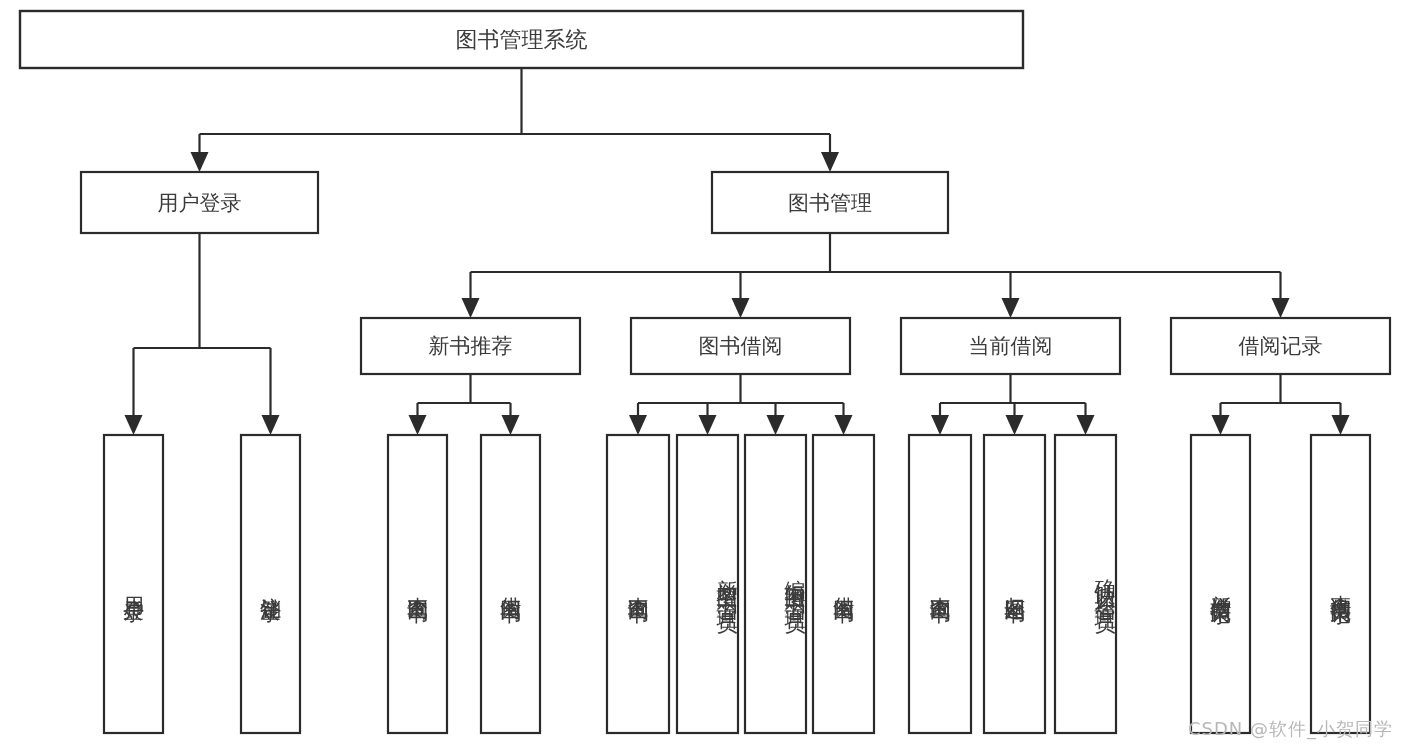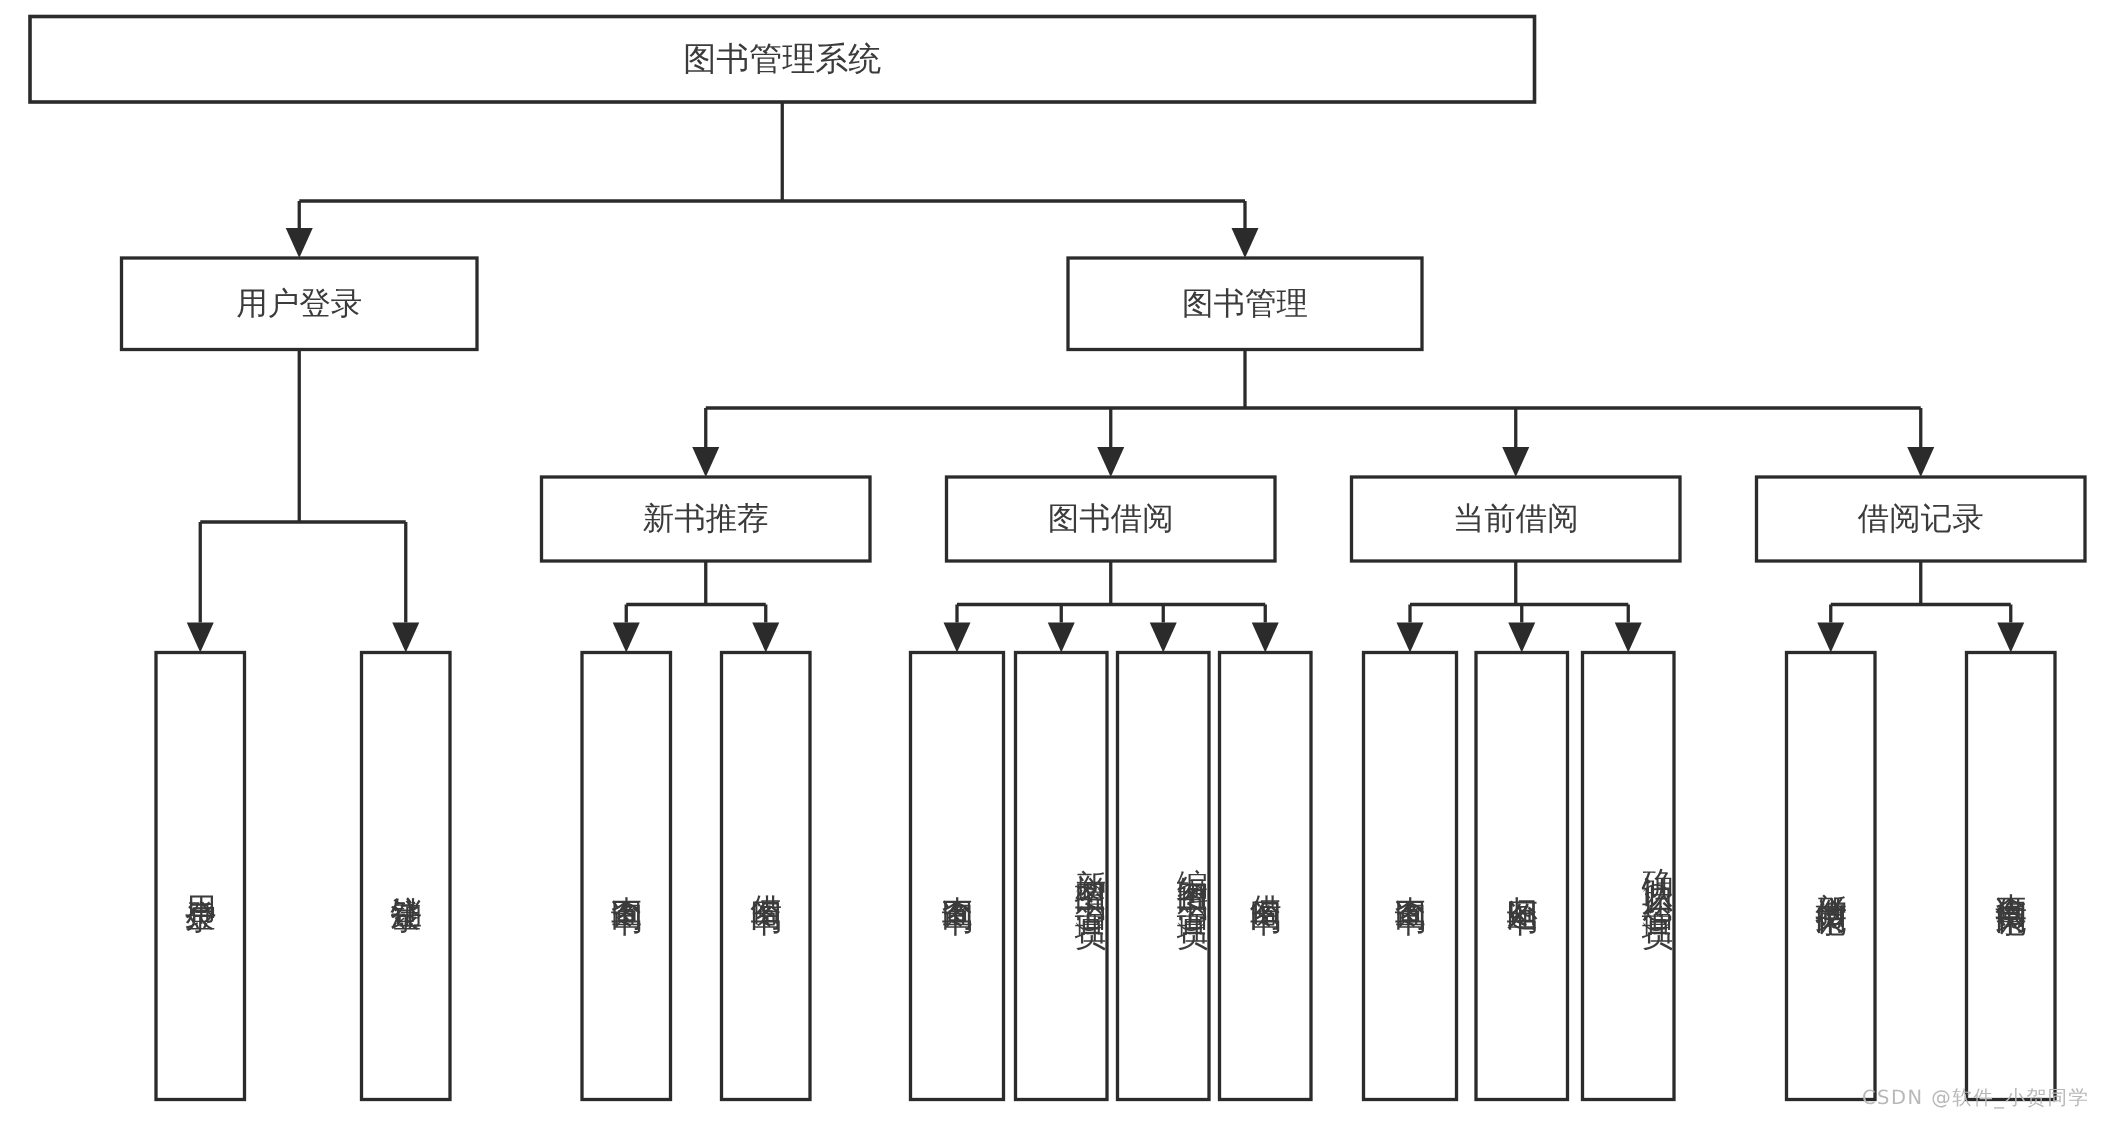--- a/index.html
+++ b/index.html
@@ -70,21 +70,21 @@
     color: #3b3b3b;
     white-space: nowrap;
     pointer-events: none;
     text-align: center;
   }
   .watermark {
     position: absolute;
     right: 12px;
     bottom: 6px;
     font-family: "DejaVu Sans", "Liberation Sans", sans-serif;
-    font-size: 13px;
+    font-size: 18px;
     color: #b8b8b8;
     letter-spacing: 1px;
     white-space: nowrap;
   }
 </style>
 </head>
 <body>
 
 <div id="diagram-root">
 

